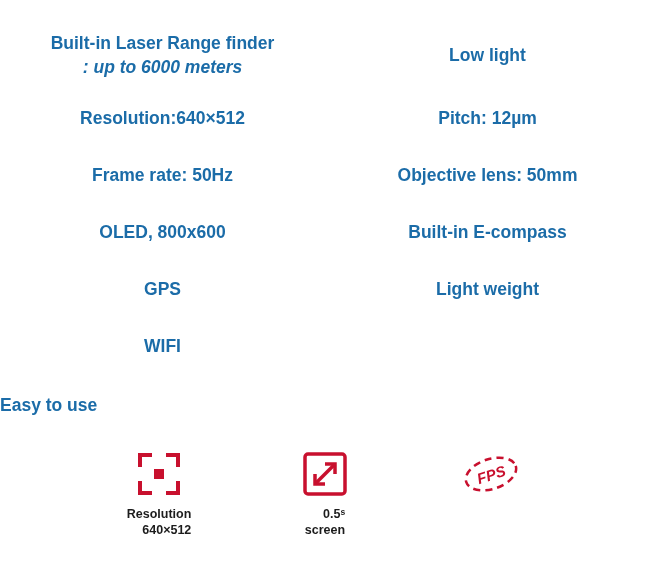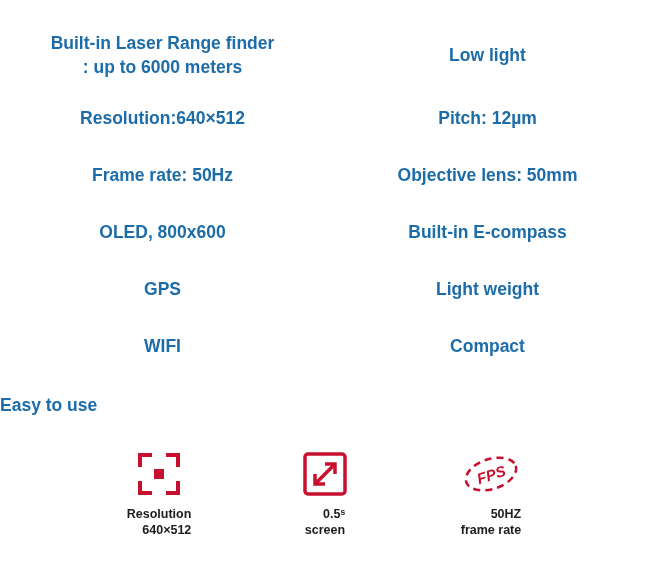--- a/index.html
+++ b/index.html
@@ -39,20 +39,21 @@
     height: 57px;
     display: flex;
     flex-direction: column;
     align-items: center;
     justify-content: center;
     padding: 0 6px;
     box-sizing: border-box;
   }
   .spec-cell .line2 {
     display: block;
+    font-style: italic;
   }
   .spec-cell.tall {
     height: 68px;
   }
   .easy {
     position: absolute;
     left: 0;
     top: 395px;
     width: 650px;
     text-align: left;
@@ -134,23 +135,20 @@
     <div class="spec-cell">
       <span>GPS</span>
     </div>
     <div class="spec-cell">
       <span>Light weight</span>
     </div>
 
     <div class="spec-cell">
       <span>WIFI</span>
     </div>
-    <div class="spec-cell">
-      <span>Compact</span>
-    </div>
   </div>
 
   <div class="easy">Easy to use</div>
 
   <div class="icon-row">
 
     <div class="icon-item">
       <div class="icon-art">
         <svg width="46" height="46" viewBox="0 0 46 46" aria-hidden="true">
           <g fill="none" stroke="#c8102e" stroke-width="4" stroke-linecap="square">
@@ -186,20 +184,16 @@
 
     <div class="icon-item">
       <div class="icon-art">
         <svg width="62" height="46" viewBox="0 0 62 46" aria-hidden="true">
           <g transform="rotate(-18 31 23)">
             <ellipse cx="31" cy="23" rx="26" ry="15" fill="none" stroke="#c8102e" stroke-width="2.5" stroke-dasharray="7,5"></ellipse>
             <text x="31" y="29" text-anchor="middle" font-family="'Liberation Sans', sans-serif" font-size="15" font-weight="bold" font-style="italic" fill="#c8102e">FPS</text>
           </g>
         </svg>
       </div>
-      <div class="icon-caption">
-        <span>50HZ</span>
-        <span class="sub">frame rate</span>
-      </div>
     </div>
 
   </div>
 </div>
 
 </body></html>

